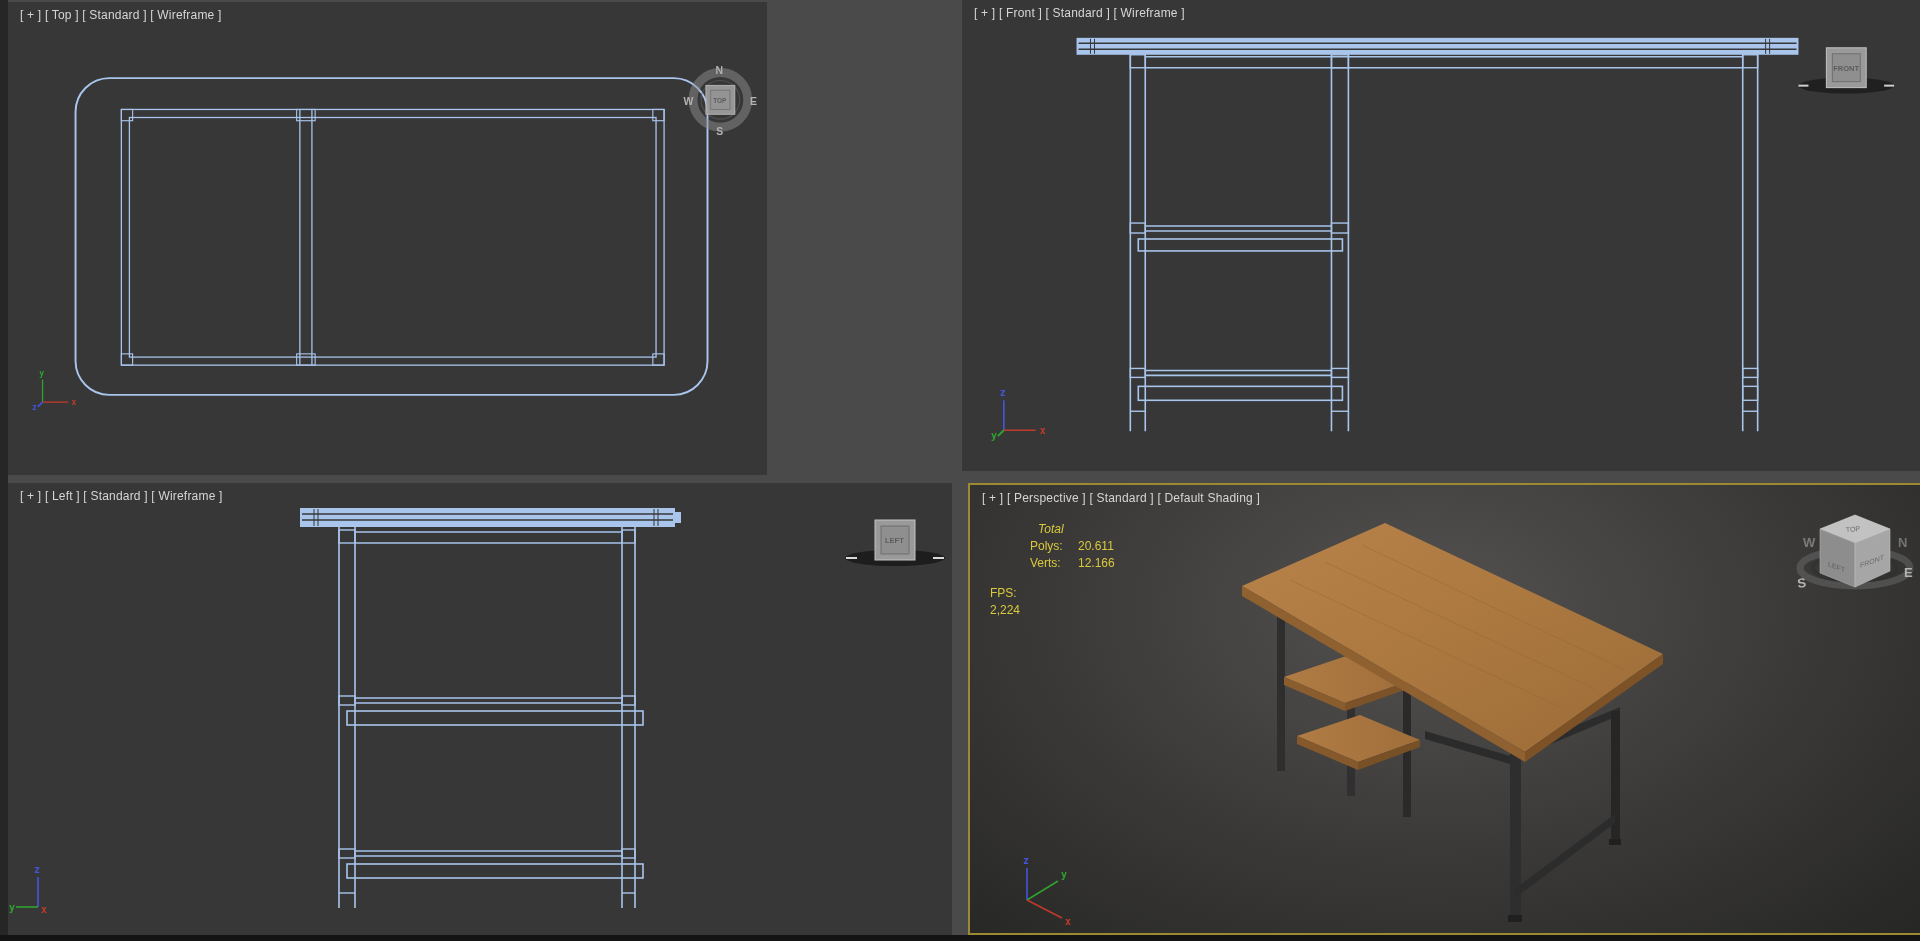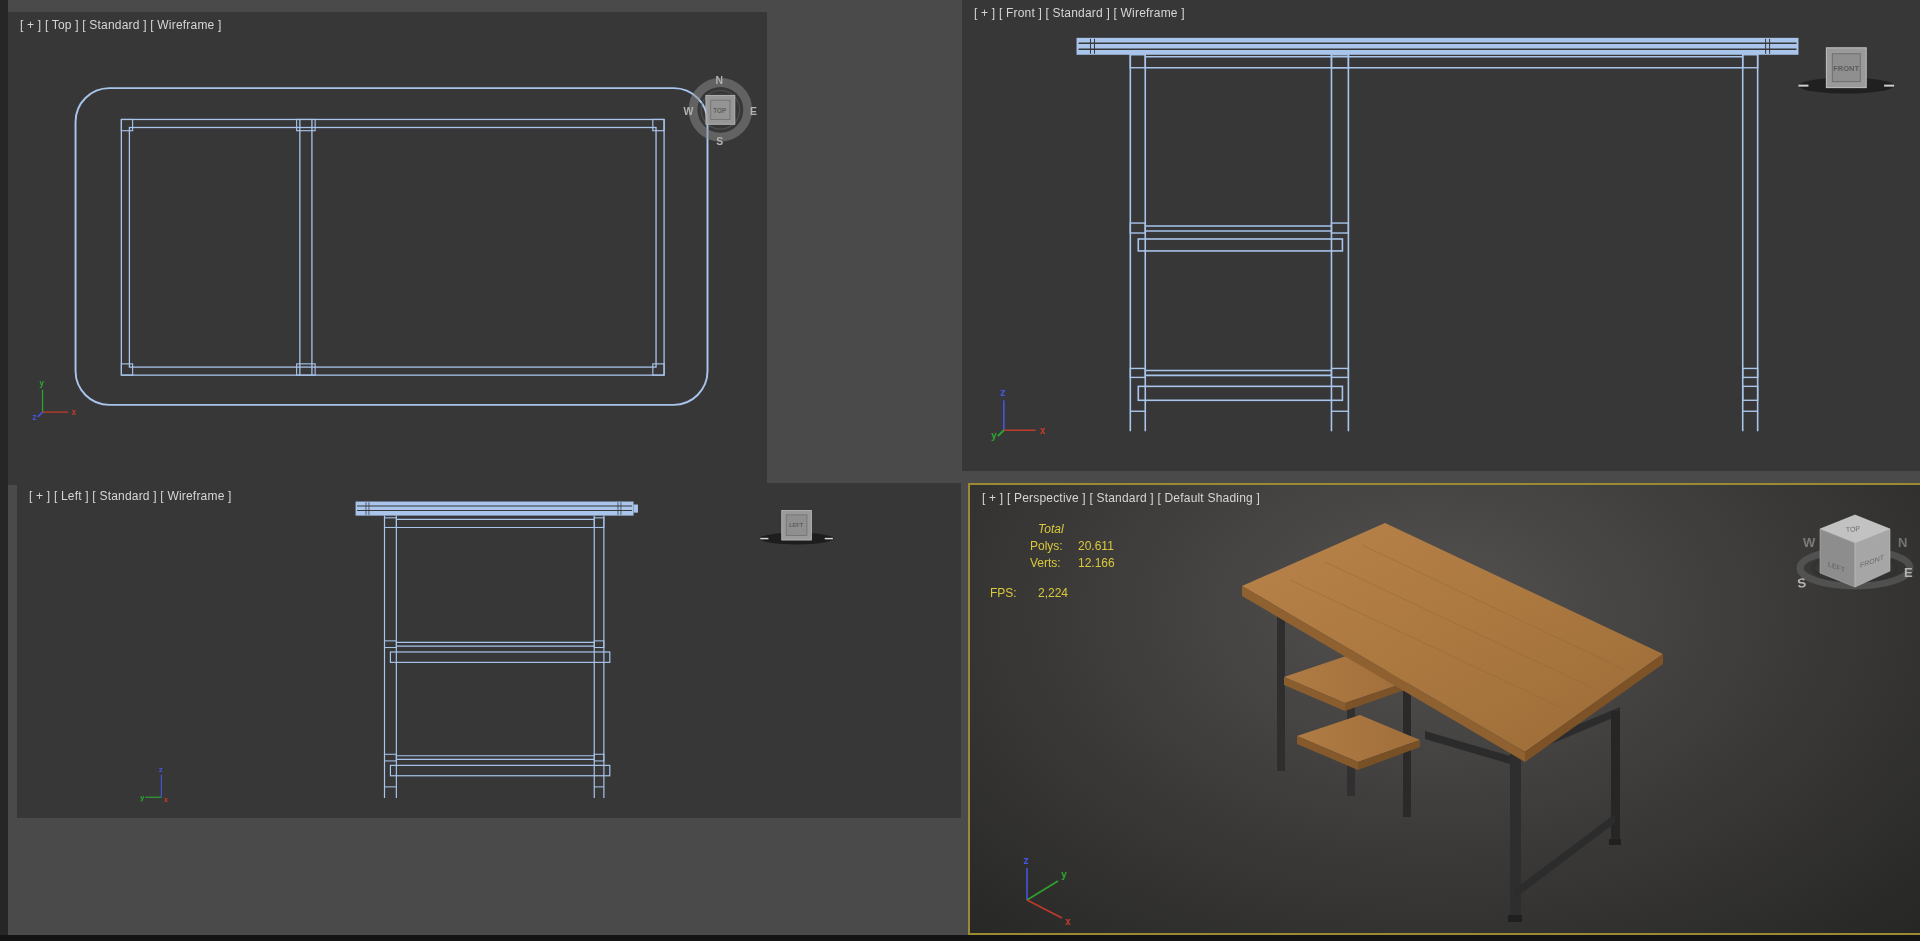--- a/index.html
+++ b/index.html
@@ -2,33 +2,33 @@
 <html><head>
 <meta charset="utf-8">
 <style>
   * { margin:0; padding:0; box-sizing:border-box; }
   html,body { width:1920px; height:941px; background:#4a4a4a; overflow:hidden;
               font-family:"Liberation Sans", sans-serif; }
   .stage { position:relative; width:1920px; height:941px; background:#4a4a4a; }
   .strip-left { position:absolute; left:0; top:0; width:8px; height:941px; background:#262626; }
   .strip-bottom { position:absolute; left:0; top:935px; width:1920px; height:6px; background:#141414; }
   .vp { position:absolute; background:#373737; overflow:hidden; }
-  .vp-tl { left:8px; top:12px; width:759px; height:473px; }
+  .vp-tl { left:8px; top:2px; width:759px; height:473px; }
   .vp-tr { left:962px; top:0; width:958px; height:471px; }
-  .vp-bl { left:8px; top:483px; width:944px; height:335px;margin-left:9px; }
+  .vp-bl { left:8px; top:483px; width:944px; height:452px; }
   .vp-br { left:968px; top:483px; width:958px; height:452px; border:2px solid #9c8a33;
            background:radial-gradient(ellipse at 48% 28%, #535250 0%, #3b3a39 52%, #262625 100%); }
   .vp svg { position:absolute; left:0; top:0; width:100%; height:100%; display:block; }
   .vp-label { position:absolute; left:12px; top:6px; z-index:5; font-size:12px; color:#d6d6d6;
               letter-spacing:.2px; cursor:default; white-space:pre; }
   .stats { position:absolute; left:20px; top:36px; z-index:5; font-size:12px; color:#d9c93d; line-height:17px; }
   .stats-header { margin-left:48px;font-style:italic; }
   .stats-row { display:flex;margin-left:40px; }
   .stats-label { width:48px; }
-  .stats-fps { display:flex; margin-top:13px; }
+  .stats-fps { display:flex; margin-top:13px;flex-direction:column; }
   .wire { stroke:#a9c5ec; fill:none; }
   .wire-fill { fill:#a9c5ec; stroke:none; }
   .bgline { stroke:#373737; fill:none; }
   text { font-family:"Liberation Sans", sans-serif; }
   .axis-label { font:bold 10px "DejaVu Sans Mono", monospace; }
   .compass-letter { font:bold 13px "Liberation Sans", sans-serif; fill:#b2b2b2; }
   .cube-face-label { fill:#5c5c5c; font-weight:bold; }
 </style>
 </head>
 <body>

